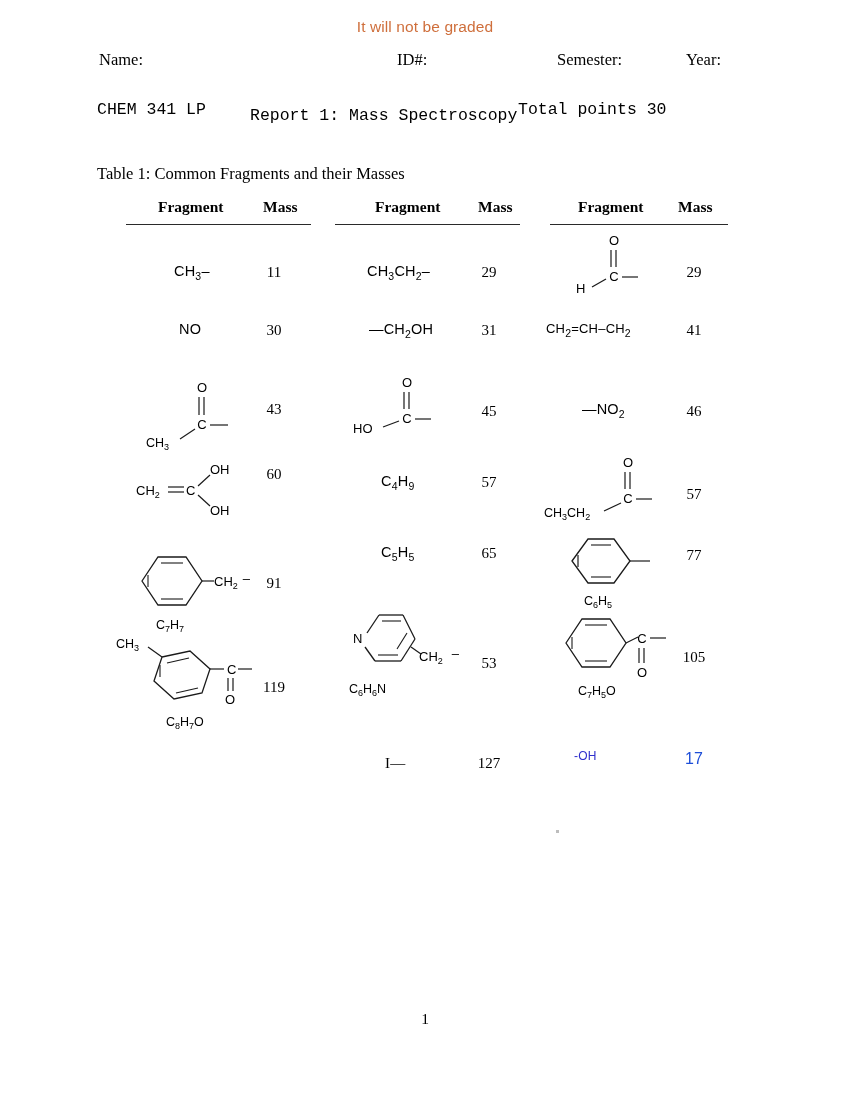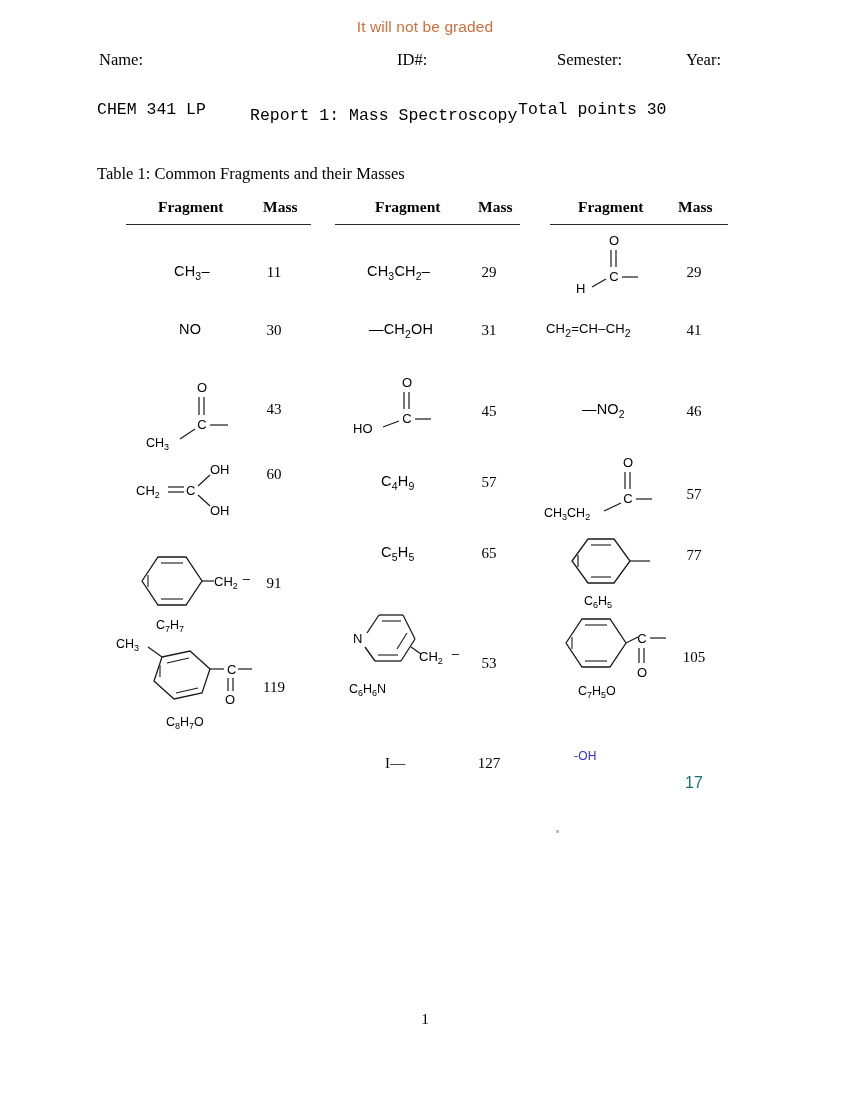--- a/index.html
+++ b/index.html
@@ -127,21 +127,21 @@
     position: absolute;
     font-family: "Liberation Sans", "DejaVu Sans", sans-serif;
     font-size: 14.5px;
     white-space: nowrap;
     letter-spacing: 0.2px;
   }
   .formula sub { font-size: 10.5px; }
   .struct { position: absolute; }
 
   .blue { color: #2f2fcc; }
-  .mass-blue { color: #0f766e; font-family: "Liberation Sans","DejaVu Sans",sans-serif; margin-top: 24px; }
+  .mass-blue { color: #1d4ed8; font-family: "Liberation Sans","DejaVu Sans",sans-serif; }
 
   .page-number {
     position: absolute;
     top: 1010px;
     left: 0;
     width: 850px;
     text-align: center;
     font-size: 15.5px;
   }
   .speck {

